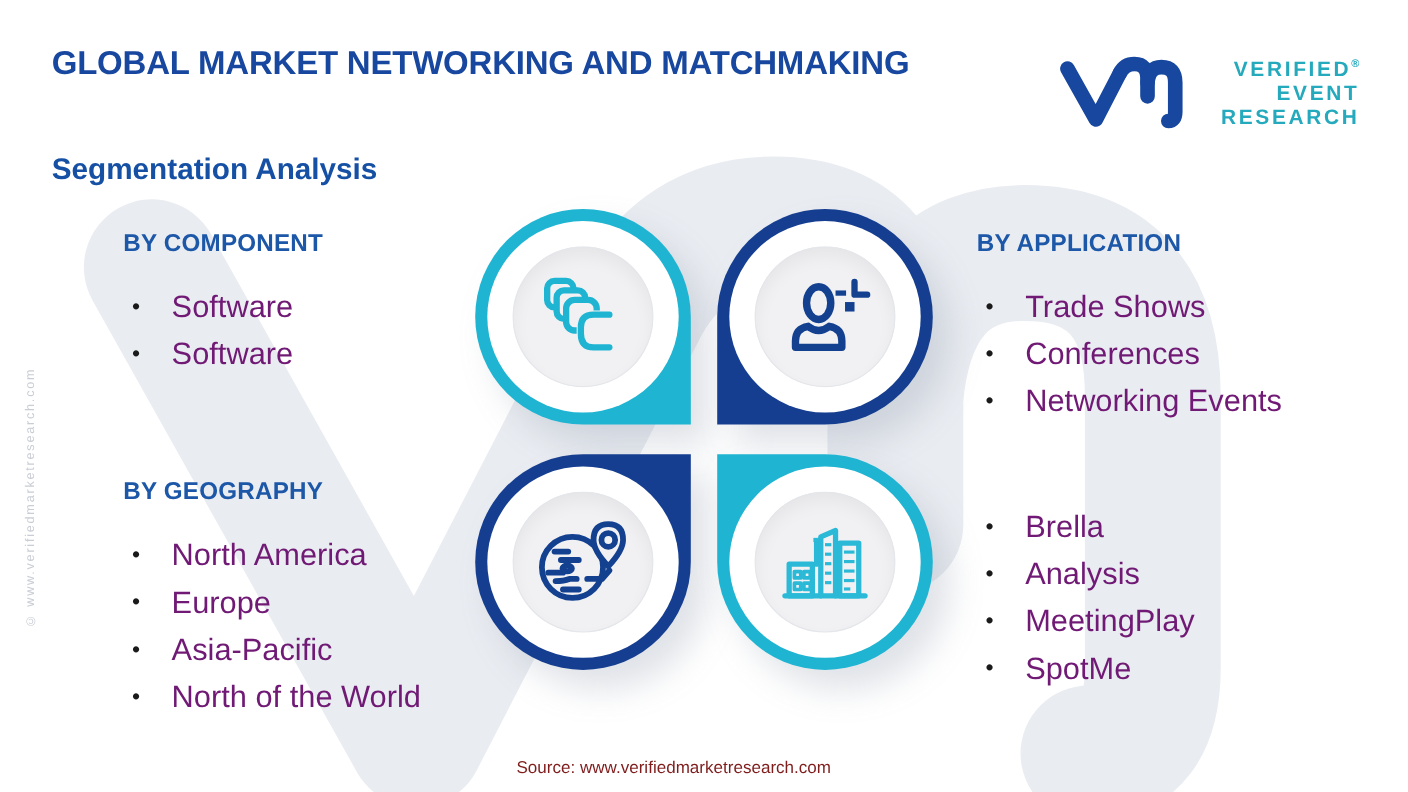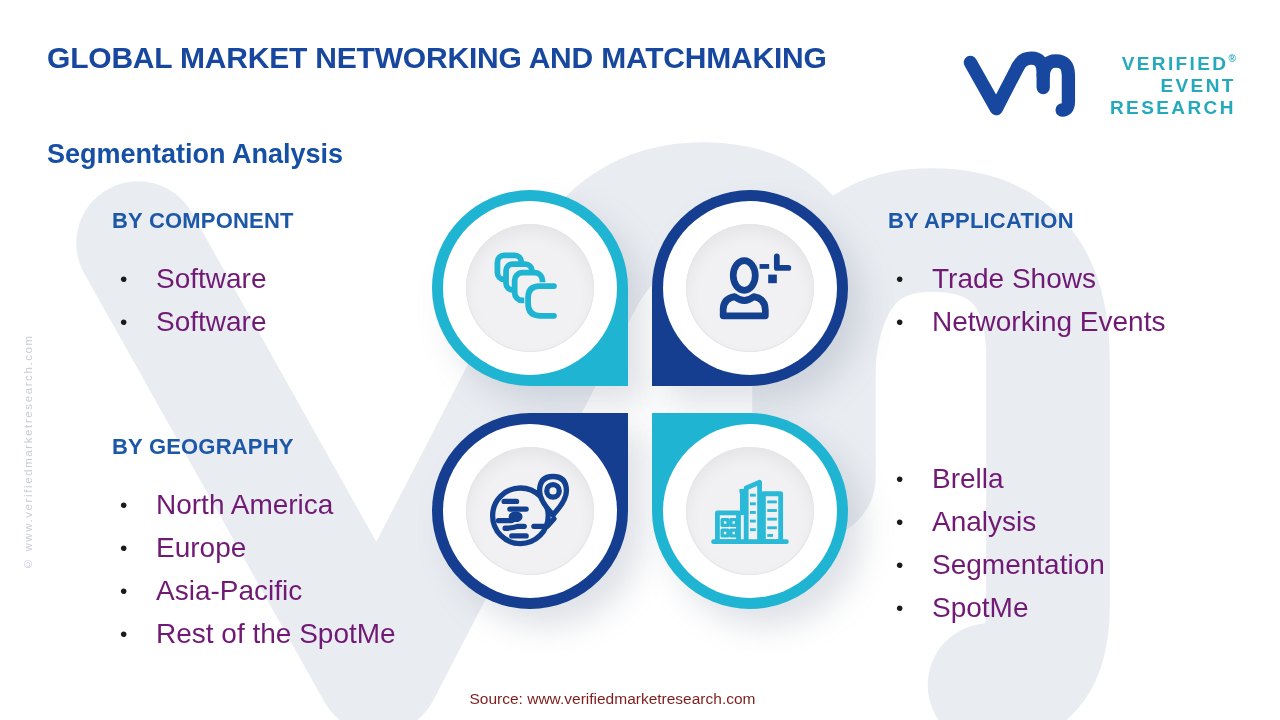--- a/index.html
+++ b/index.html
@@ -196,38 +196,39 @@
     <ul class="sec-list">
       <li><span>Software</span></li>
       <li><span>Software</span></li>
     </ul>
   </div>
 
   <div class="section sec-app">
     <div class="sec-heading">BY APPLICATION</div>
     <ul class="sec-list">
       <li><span>Trade Shows</span></li>
+      <li><span>Conferences</span></li>
       <li><span>Networking Events</span></li>
     </ul>
   </div>
 
   <div class="section sec-geo">
     <div class="sec-heading">BY GEOGRAPHY</div>
     <ul class="sec-list">
       <li><span>North America</span></li>
       <li><span>Europe</span></li>
       <li><span>Asia-Pacific</span></li>
-      <li><span>Rest of the SpotMe</span></li>
+      <li><span>North of the World</span></li>
     </ul>
   </div>
 
   <div class="section sec-key">
     <ul class="sec-list">
       <li><span>Brella</span></li>
       <li><span>Analysis</span></li>
-      <li><span>Segmentation</span></li>
+      <li><span>MeetingPlay</span></li>
       <li><span>SpotMe</span></li>
     </ul>
   </div>
 
   <div class="source">Source: www.verifiedmarketresearch.com</div>
 
 </div>
 
 </body></html>

